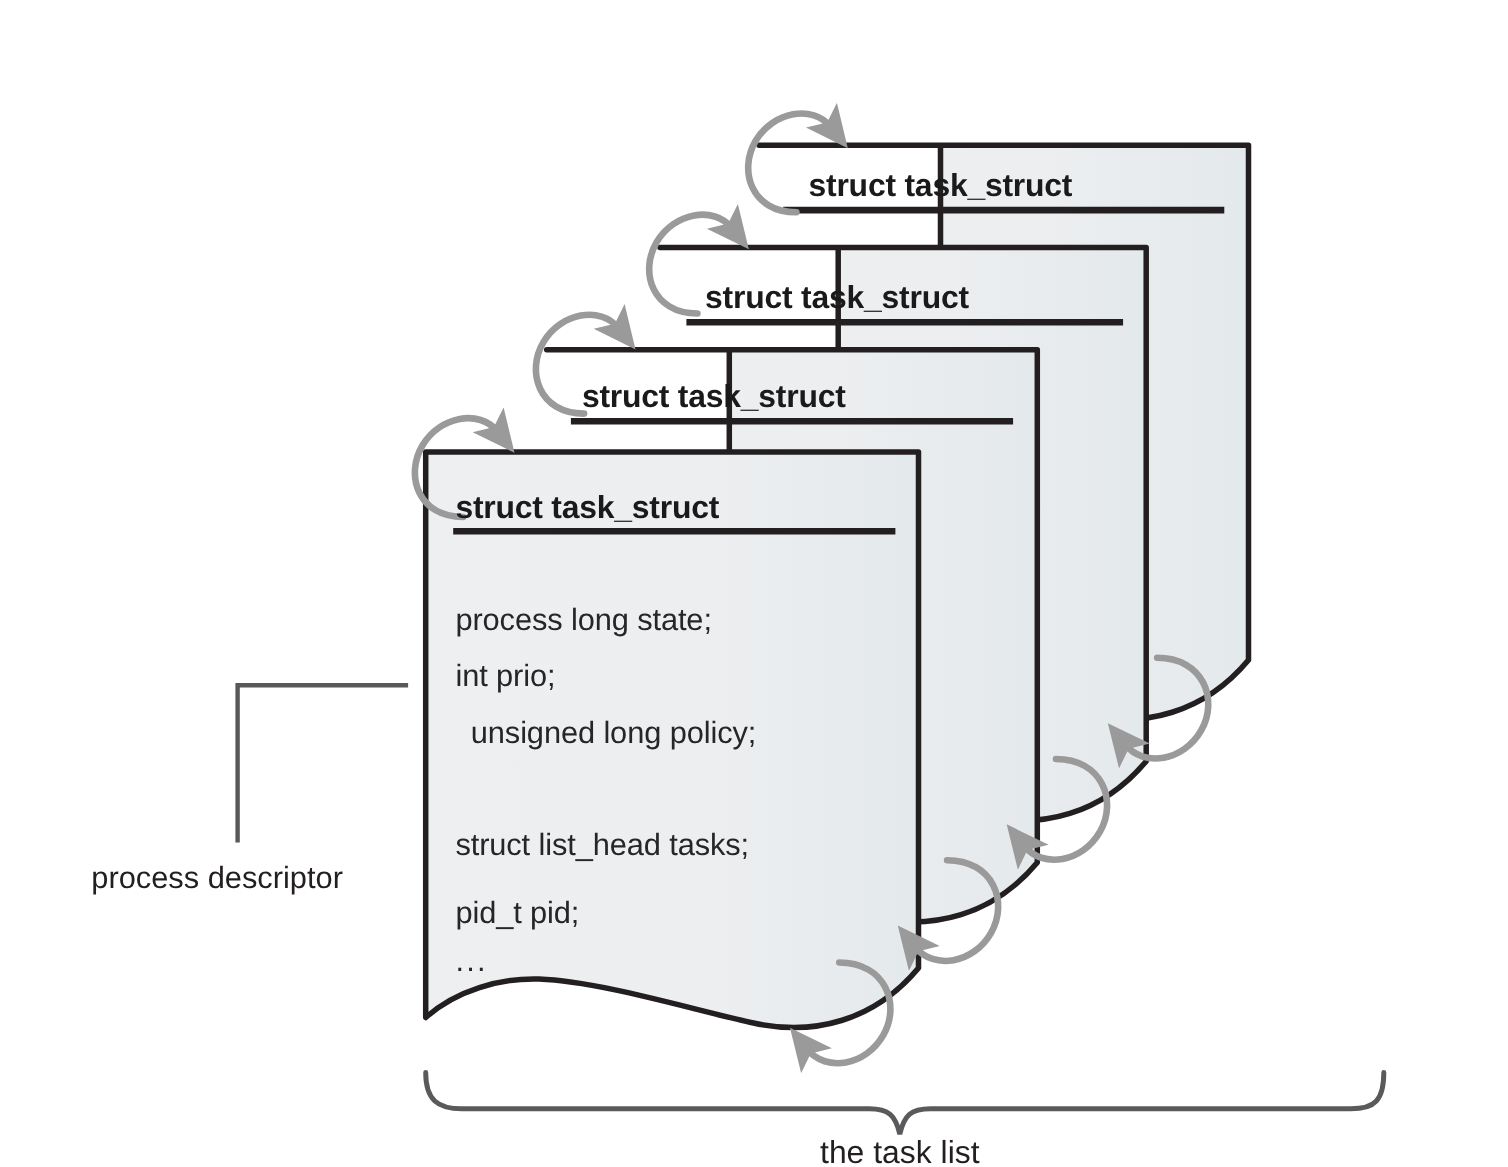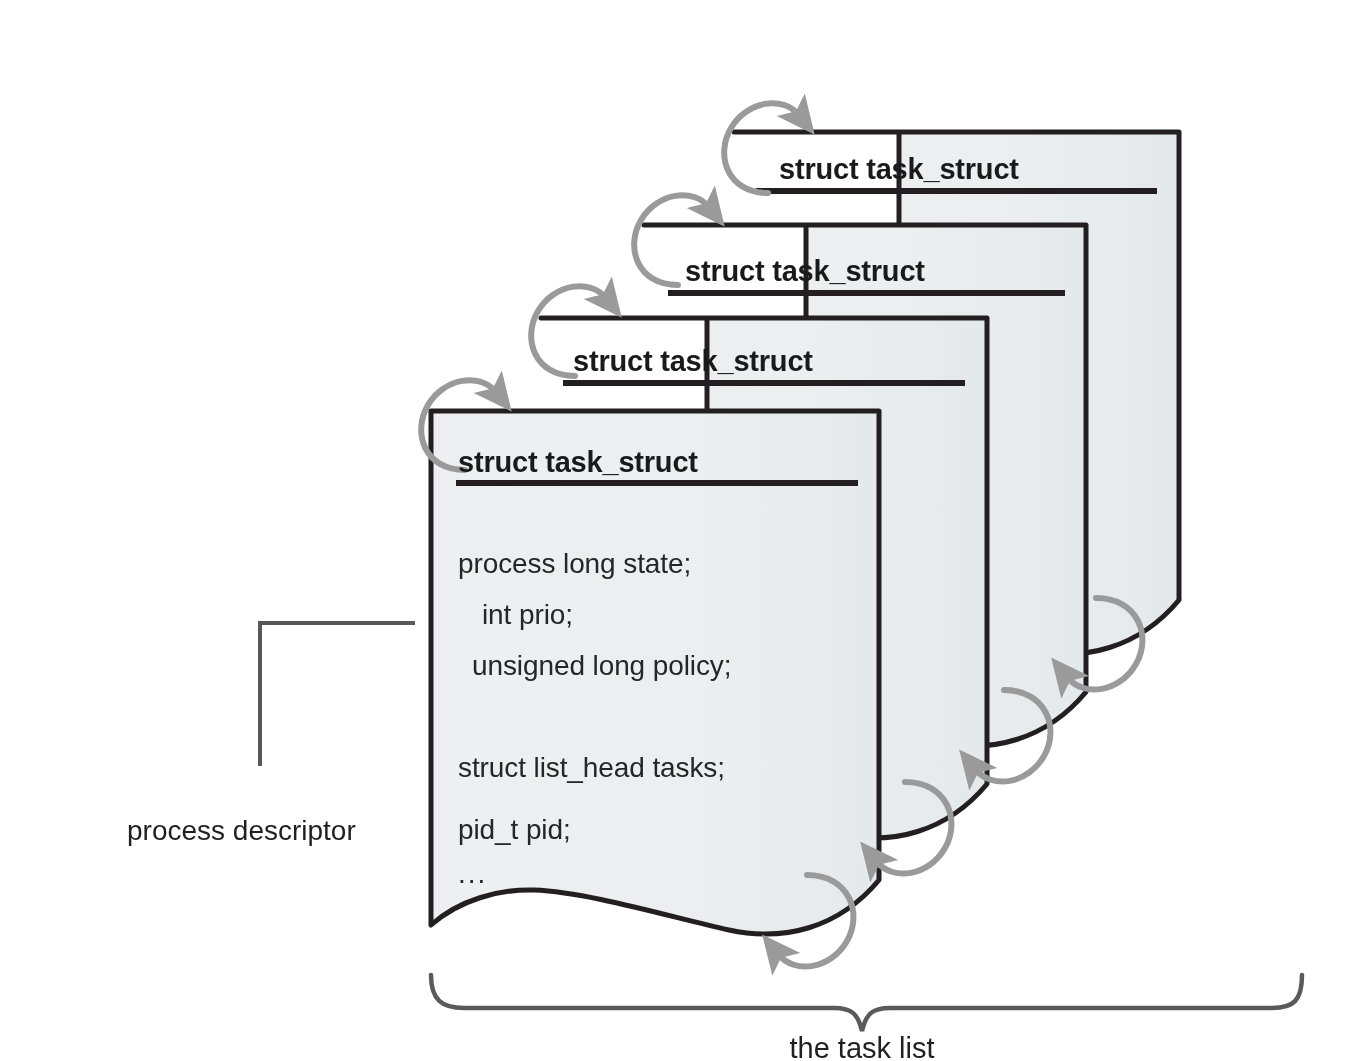--- a/index.html
+++ b/index.html
@@ -15,21 +15,20 @@
     overflow: hidden;
     font-family: "Liberation Sans", sans-serif;
     color: #231f20;
   }
   #diagram-root {
     position: absolute;
     left: 0;
     top: 0;
     width: 1179px;
     height: 1061px;
-    margin-left: 44px;
   }
   svg.figure {
     position: absolute;
     left: 0;
     top: 0;
     width: 1371px;
     height: 1061px;
     display: block;
   }
   
@@ -196,24 +195,24 @@
 
     <div class="card-title" style="left:735px; top:153px;">struct task_struct</div>
 
     <div class="card-title" style="left:641px; top:255px;">struct task_struct</div>
 
     <div class="card-title" style="left:529px; top:345px;">struct task_struct</div>
 
     <div class="card-title" style="left:414px; top:446px;">struct task_struct</div>
 
     <div class="field-line" style="left:414px; top:548px;">process long state;</div>
-    <div class="field-line" style="left:438px; top:599px;">int prio;</div>
+    <div class="field-line" style="left:414px; top:599px;">int prio;</div>
     <div class="field-line" style="left:428px; top:650px;">unsigned long policy;</div>
     <div class="field-line" style="left:414px; top:752px;">struct list_head tasks;</div>
     <div class="field-line" style="left:414px; top:814px;text-align:center;">pid_t pid;</div>
     <div class="field-line ellipsis-line" style="left:414px; top:858px;">...</div>
 
-    <div class="label-text" style="left:83px; top:815px;">process descriptor</div>
+    <div class="label-text" style="left:83px; top:782px;">process descriptor</div>
 
     <div class="caption-text" style="left:668px; top:1032px; width:300px;">the task list</div>
 
   </div>
 </div>
 
 </body></html>

